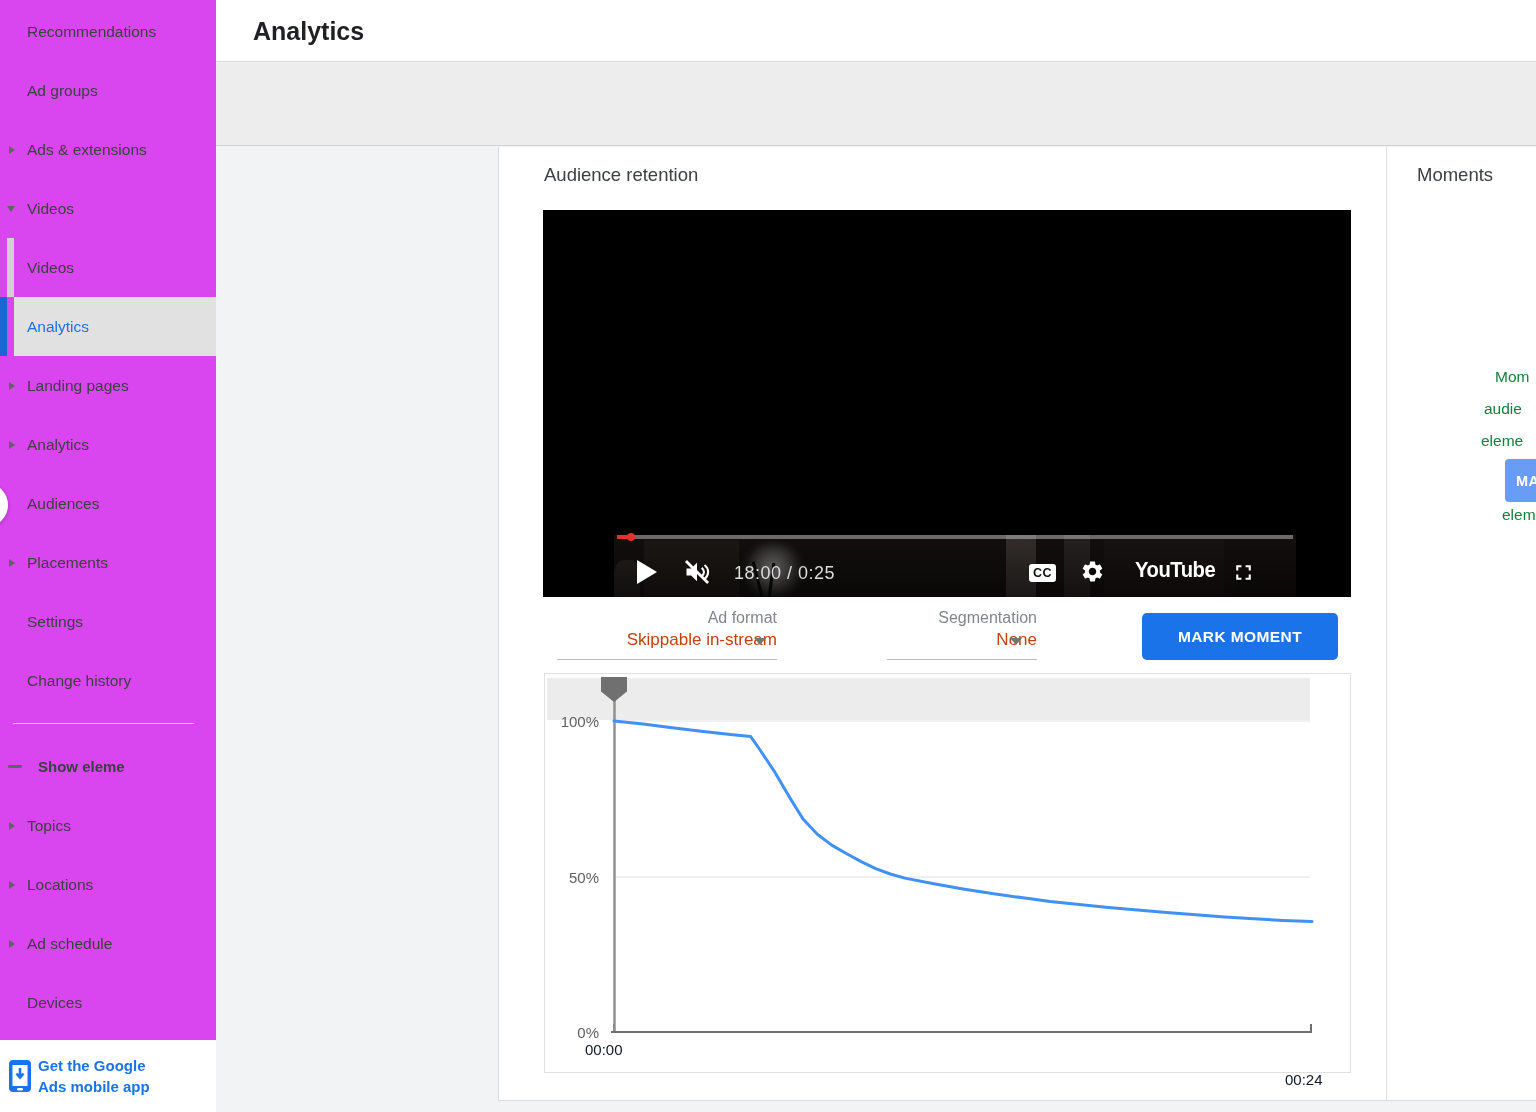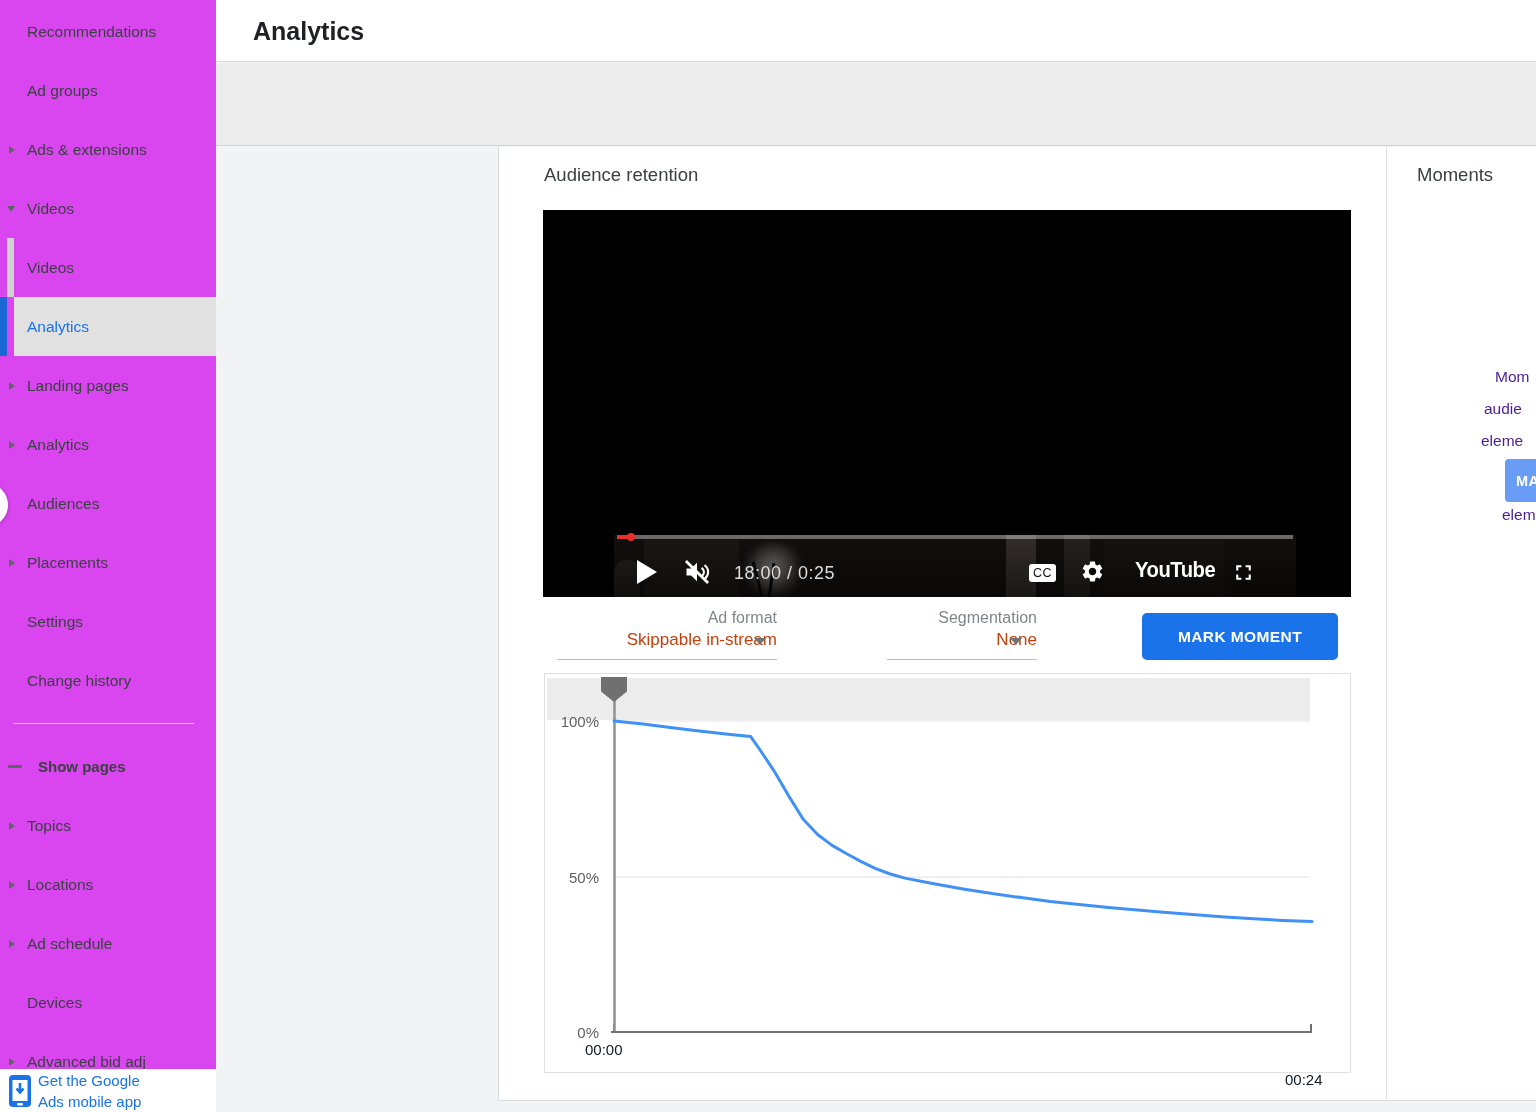--- a/index.html
+++ b/index.html
@@ -18,21 +18,21 @@
   .nav-item.selected { background:#e1e1e1; margin-left:14px; }
   .nav-item.selected .lbl { padding-left:13px; color:#1a73e8; }
   .nav-item.selected .rail { left:-14px; background:#1967d2; }
   .chev-r { position:absolute; left:9px; width:0; height:0; border-left:6px solid #5f6368; border-top:4.5px solid transparent; border-bottom:4.5px solid transparent; }
   .chev-d { position:absolute; left:7px; width:0; height:0; border-top:6px solid #5f6368; border-left:4.5px solid transparent; border-right:4.5px solid transparent; }
   .minus-ic { position:absolute; left:8px; width:14px; height:2.5px; background:#5f6368; border-radius:1px; }
   .nav-item.showless .lbl { padding-left:38px; font-weight:700; font-size:15px; }
   .nav-divider { height:1px; background:#d6d6d6; margin:13px 22px 0 13px; }
   .nav-spacer { height:13px; }
   .cut-circle { position:absolute; left:-36px; top:483px; width:44px; height:44px; border-radius:50%; background:#fdfdfd; box-shadow:0 1px 4px rgba(0,0,0,.25); }
-  .promo { position:absolute; left:0; bottom:0; width:216px; height:43px; background:#fff; z-index:6; display:flex; align-items:center; }
+  .promo { position:absolute; left:0; bottom:0; width:216px; height:72px; background:#fff; z-index:6; display:flex; align-items:center;font-weight:bold; }
   .promo .txt { color:#1a73e8; font-size:15px; line-height:21px; margin-left:6px; }
   .promo svg { margin-left:8px; flex:0 0 auto; }
   
   .main { position:absolute; left:216px; top:0; right:0; bottom:0; }
   .appbar { position:absolute; left:0; top:0; right:0; height:62px; background:#fff; border-bottom:1px solid #d7d9db; }
   .appbar .title { position:absolute; left:37px; top:0; line-height:62px; font-size:25px; font-weight:700; color:#202124; }
   .subband { position:absolute; left:0; top:63px; right:0; height:83px; background:#ededee; border-bottom:1px solid #d0d2d4; }
   
   .card { position:absolute; left:498px; top:147px; width:1200px; height:954px; background:#fff; border:1px solid #dadce0; border-top:none; }
   .card .vdivider { position:absolute; left:887px; top:0; bottom:0; width:1px; background:#e0e0e0; }
@@ -41,38 +41,38 @@
   .player { position:absolute; left:44px; top:63px; width:808px; height:387px; background:#000; }
   .vstrip { position:absolute; left:71px; top:325px; width:682px; height:62px; background:#141110; overflow:hidden; }
   .vstrip::after { content:""; position:absolute; inset:0; background:linear-gradient(180deg, rgba(0,0,0,.1), rgba(0,0,0,.55)); }
   .blob { position:absolute; }
   .progress-track { position:absolute; left:74px; top:325px; width:676px; height:4px; background:rgba(255,255,255,.38); z-index:2; }
   .progress-red { position:absolute; left:0; top:0; width:13px; height:4px; background:#e5312b; }
   .progress-dot { position:absolute; left:10px; top:-2px; width:8px; height:8px; border-radius:50%; background:#e5312b; }
   .ctrl { position:absolute; z-index:3; }
   .play-tri { width:0; height:0; border-left:20px solid #fff; border-top:12px solid transparent; border-bottom:12px solid transparent; }
   .vtime { font-size:18px; color:#dcdcdc; letter-spacing:.5px; }
-  .cc-badge { background:#fff; color:#111; font-weight:400; font-size:12.5px; padding:2px 4px; border-radius:3px; letter-spacing:.5px; }
+  .cc-badge { background:#fff; color:#111; font-weight:700; font-size:12.5px; padding:2px 4px; border-radius:3px; letter-spacing:.5px; }
   .yt-logo { color:#fff; font-weight:700; font-size:21.5px; letter-spacing:-0.5px; transform:scaleX(.94); transform-origin:left; }
   
   .field { position:absolute;text-align:right; }
   .field .flabel { font-size:16px; color:#80868b; }
   .field .fvalue { font-size:17px; color:#c2410c; margin-top:3px; }
   .field .funderline { height:1px; background:#bdbdbd; margin-top:9px; }
   .dd-arrow { position:absolute; width:0; height:0; border-top:7px solid #757575; border-left:6px solid transparent; border-right:6px solid transparent; }
   .mark-btn { position:absolute; left:643px; top:466px; width:196px; height:47px; background:#1a73e8; color:#fff; border:none; border-radius:5px; font-family:inherit; font-size:15.5px; font-weight:700; letter-spacing:.4px; cursor:pointer; }
   
   .chartbox { position:absolute; left:45px; top:526px; width:807px; height:400px; border:1px solid #e0e0e0; background:#fff; }
   .scrub-band { position:absolute; left:2px; top:4px; width:763px; height:42px; background:#ececec; }
   .scrub-handle { position:absolute; left:56px; top:3px; width:26px; height:25px; background:#707070; clip-path:polygon(0 0,100% 0,100% 58%,50% 100%,0 58%); z-index:3; cursor:grab; }
   .chart-svg { position:absolute; left:0; top:0; z-index:2; }
   .ylab { position:absolute; left:0; width:54px; text-align:right; font-size:15px; color:#616161; }
   .xlab { position:absolute; font-size:15px; color:#0f172a; }
   
-  .mfrag { position:absolute; font-size:15.5px; color:#4c1d95; white-space:nowrap; }
+  .mfrag { position:absolute; font-size:15.5px; color:#15803d; white-space:nowrap; }
   .mfrag-btn { position:absolute; height:43px; width:120px; background:#689cf5; border:none; border-radius:4px; color:#fff; font-family:inherit; font-weight:700; font-size:14.5px; letter-spacing:.4px; text-align:left; padding-left:11px; cursor:pointer; }
 </style>
 </head>
 <body>
 
 <div class="sidebar">
   <div class="nav" id="sidebar-list">
       <div class="nav-item">
         <span class="lbl">Recommendations</span>
       </div>
@@ -113,21 +113,21 @@
       <div class="nav-item">
         <span class="lbl">Settings</span>
       </div>
       <div class="nav-item">
         <span class="lbl">Change history</span>
       </div>
       <div class="nav-divider"></div>
       <div class="nav-spacer"></div>
       <div class="nav-item showless">
         <span class="minus-ic"></span>
-        <span class="lbl">Show pages</span>
+        <span class="lbl">Show eleme</span>
       </div>
       <div class="nav-item">
         <span class="chev-r"></span>
         <span class="lbl">Topics</span>
       </div>
       <div class="nav-item">
         <span class="chev-r"></span>
         <span class="lbl">Locations</span>
       </div>
       <div class="nav-item">

